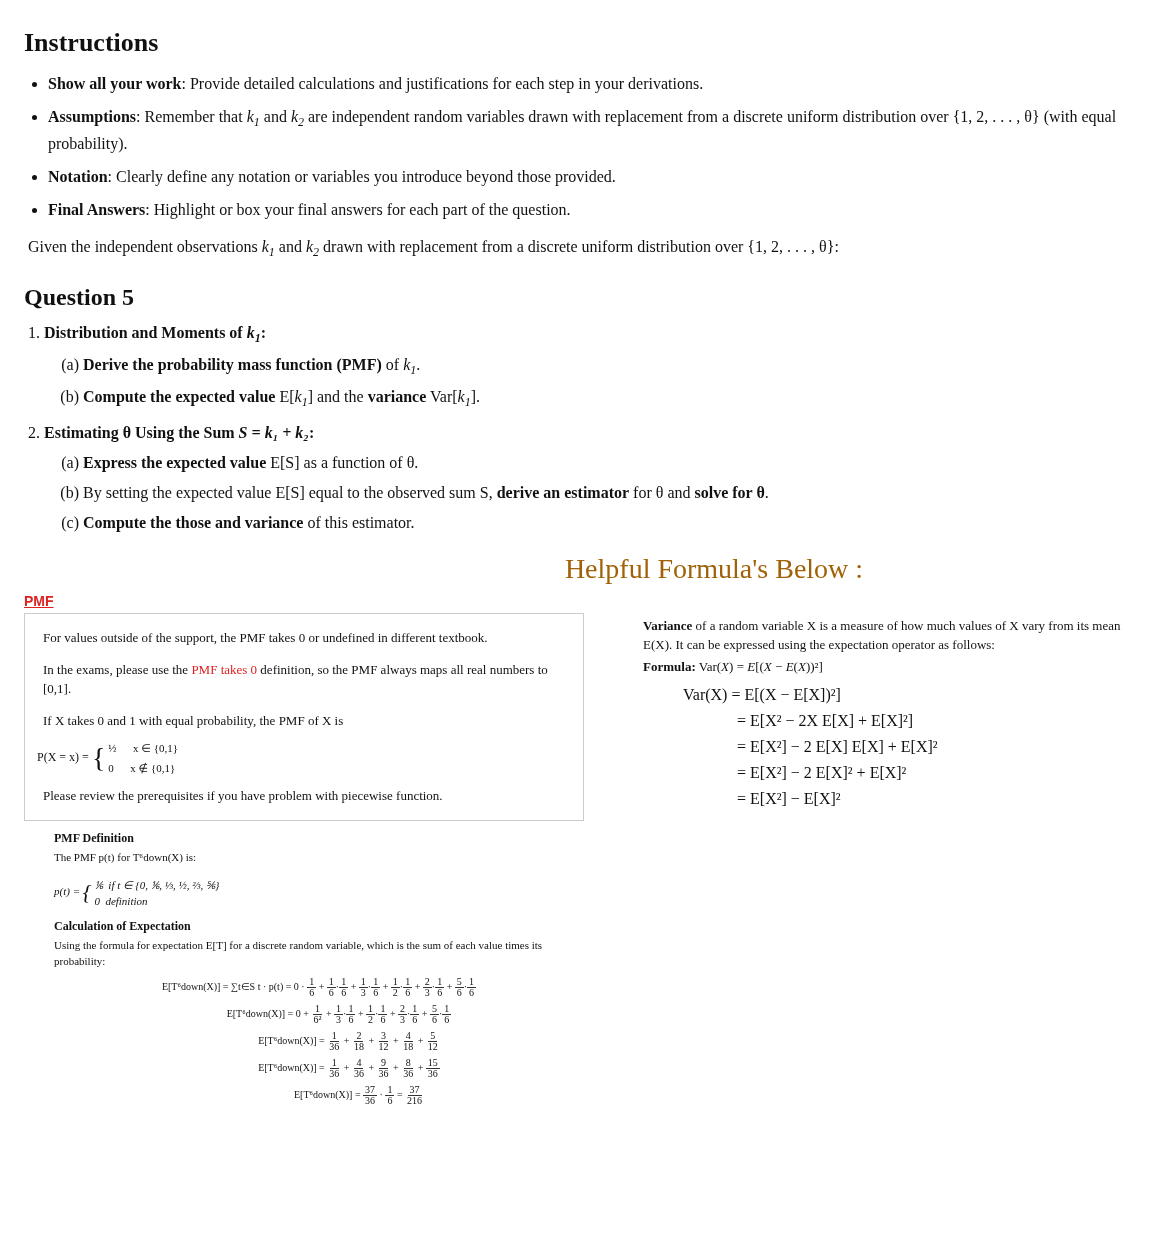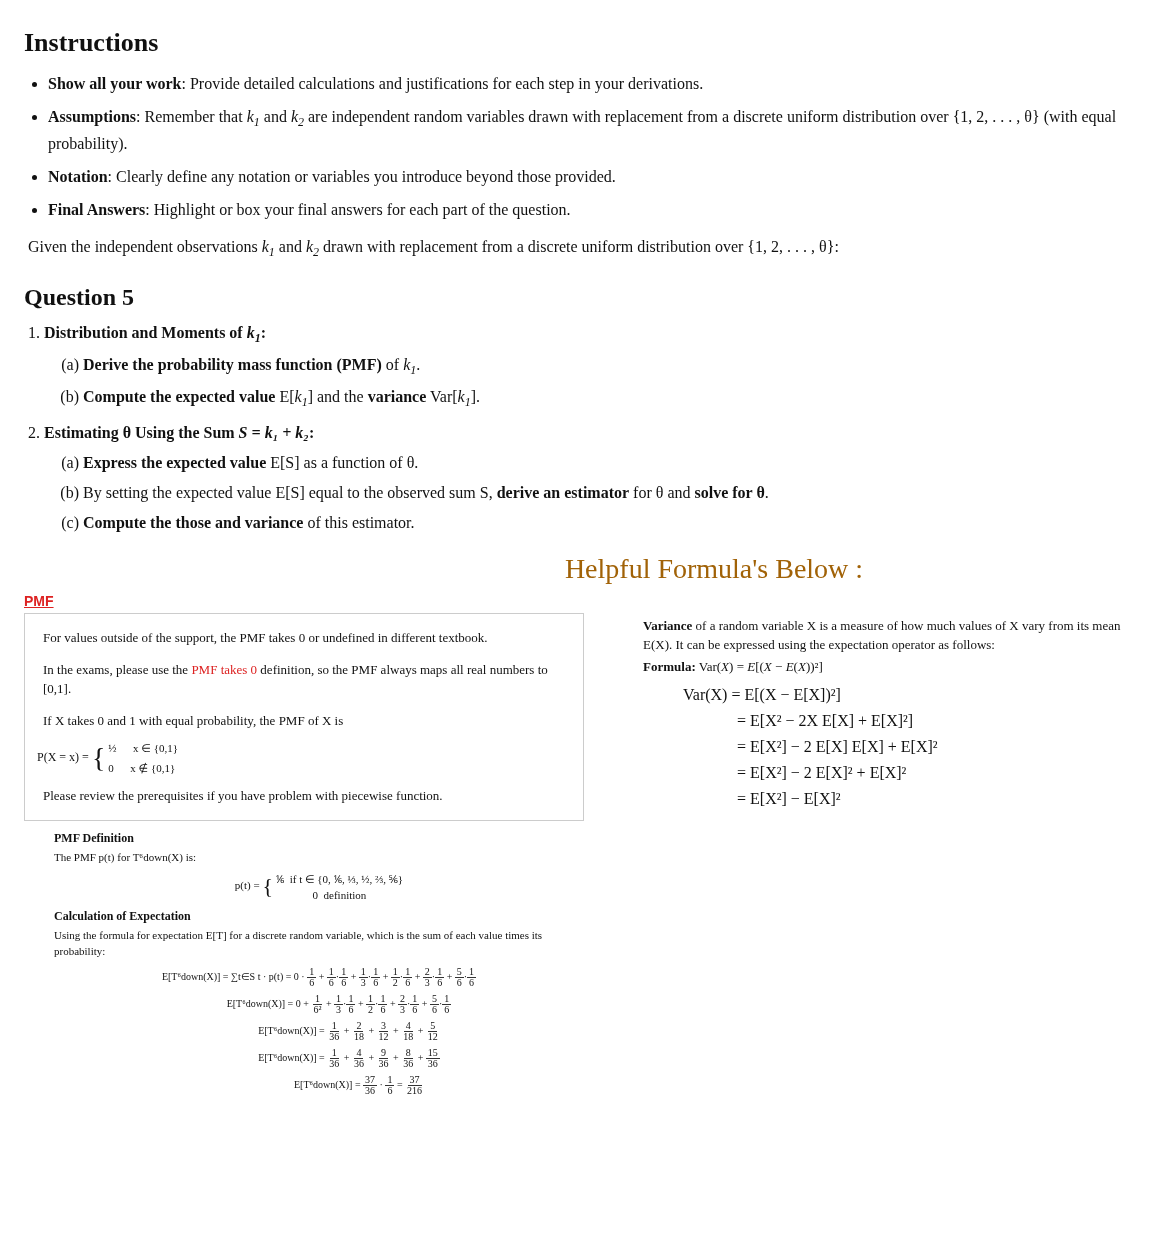--- a/index.html
+++ b/index.html
@@ -224,21 +224,21 @@
           <span><span>½</span>&nbsp;&nbsp;&nbsp;&nbsp;&nbsp;&nbsp;<span>x ∈ {0,1}</span></span>
           <span><span>0</span>&nbsp;&nbsp;&nbsp;&nbsp;&nbsp;&nbsp;<span>x ∉ {0,1}</span></span>
         </span>
       </div>
       <div class="note">Please review the prerequisites if you have problem with piecewise function.</div>
     </div>
 
     <div class="sub-section">
       <div class="title">PMF Definition</div>
       <div class="body">The PMF p(t) for T⁶down(X) is:</div>
-      <div style="text-align:center; font-size:11px; margin:6px 0;">
+      <div style="font-size:11px; margin:12px 0;font-style:italic;">
         <span>p(t) = </span>
         <span class="big-brace-left" style="font-size:22px;">{</span>
         <span class="brace-body">
           <span><span>⅙</span>&nbsp;&nbsp;<span>if t ∈ {0, ⅙, ⅓, ½, ⅔, ⅚}</span></span>
           <span><span>0</span>&nbsp;&nbsp;<span>definition</span></span>
         </span>
       </div>
     </div>
 
     <div class="sub-section">

